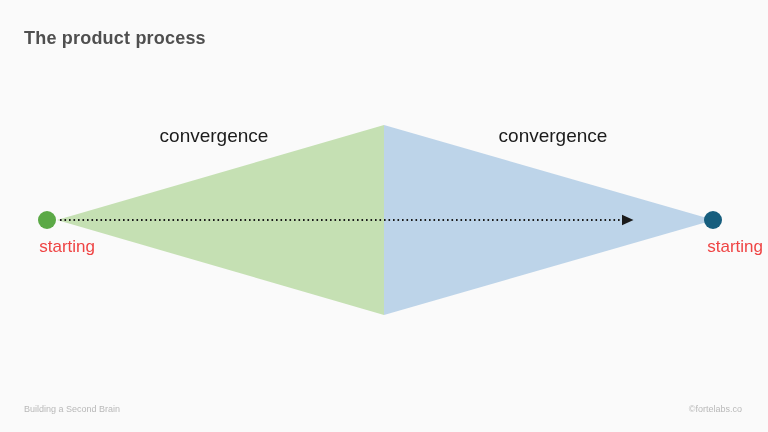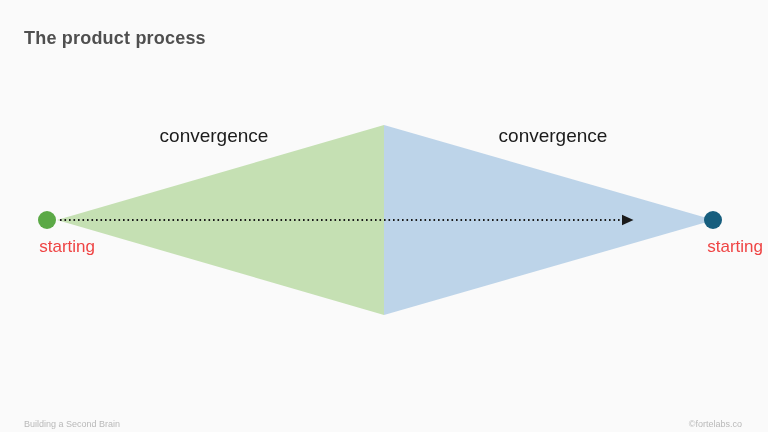--- a/index.html
+++ b/index.html
@@ -46,21 +46,20 @@
     line-height: 25px;
     color: #ef4444;
   }
   .endpoint-label.start { left: 1px; }
   .endpoint-label.end { left: 669px; }
   .footer-text {
     position: absolute;
     top: 404px;
     font-size: 9px;
     color: #b9b9b9;
-    margin-top: 15px;
   }
   .footer-text.left { left: 24px; }
   .footer-text.right { right: 26px; }
 </style>
 </head>
 <body>
 
 <div class="slide">
 
   <div class="page-title">The product process</div>

